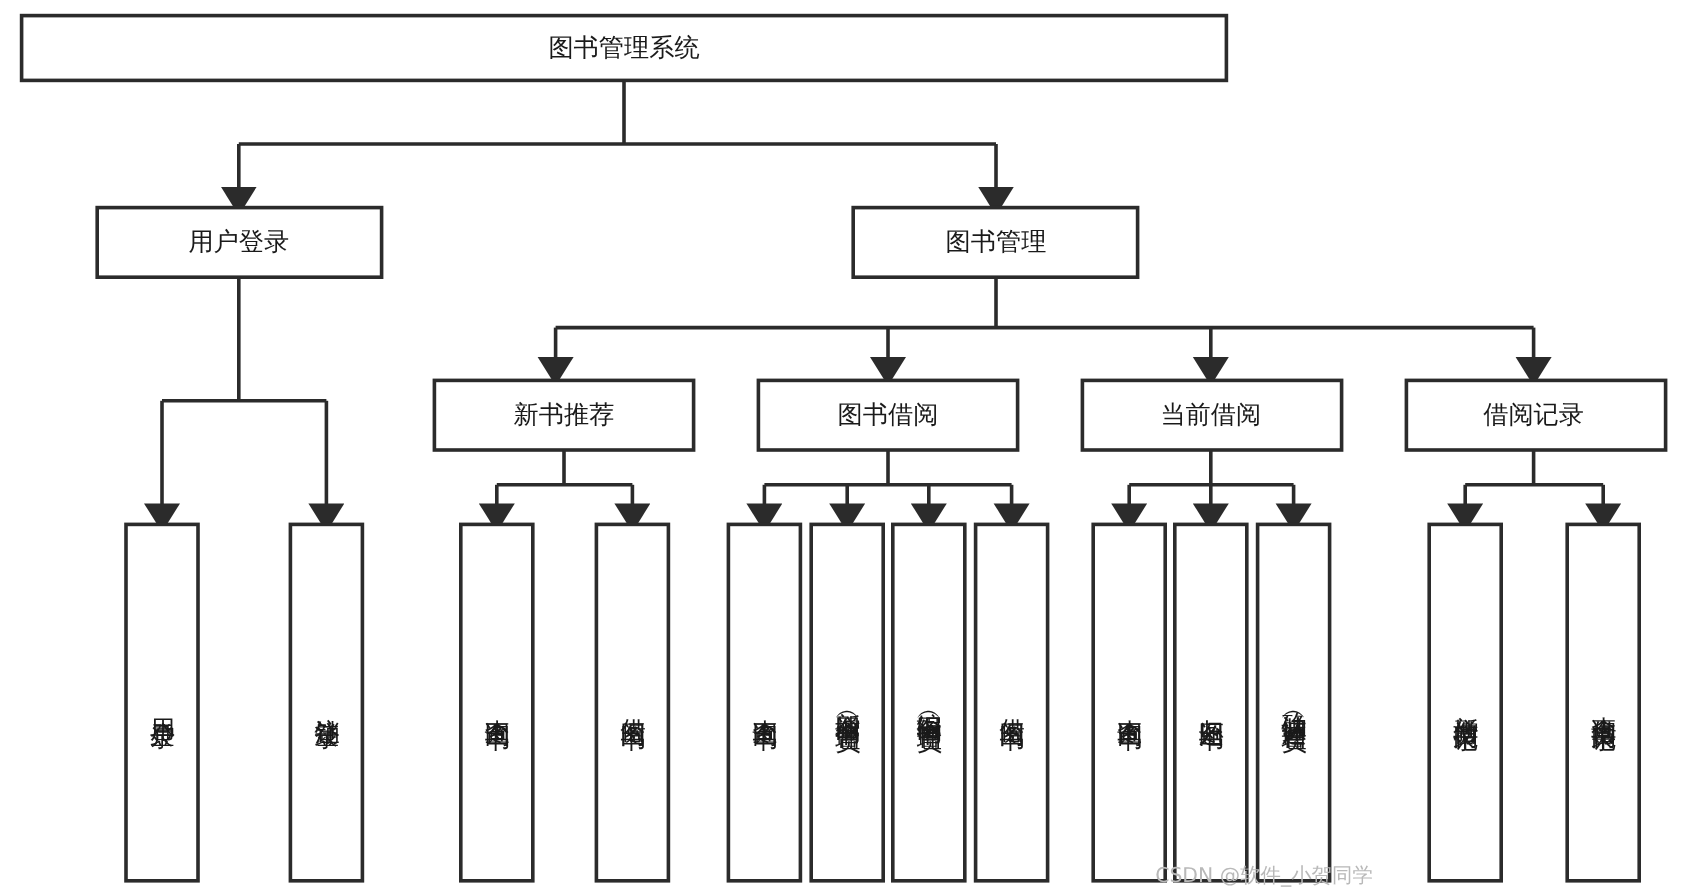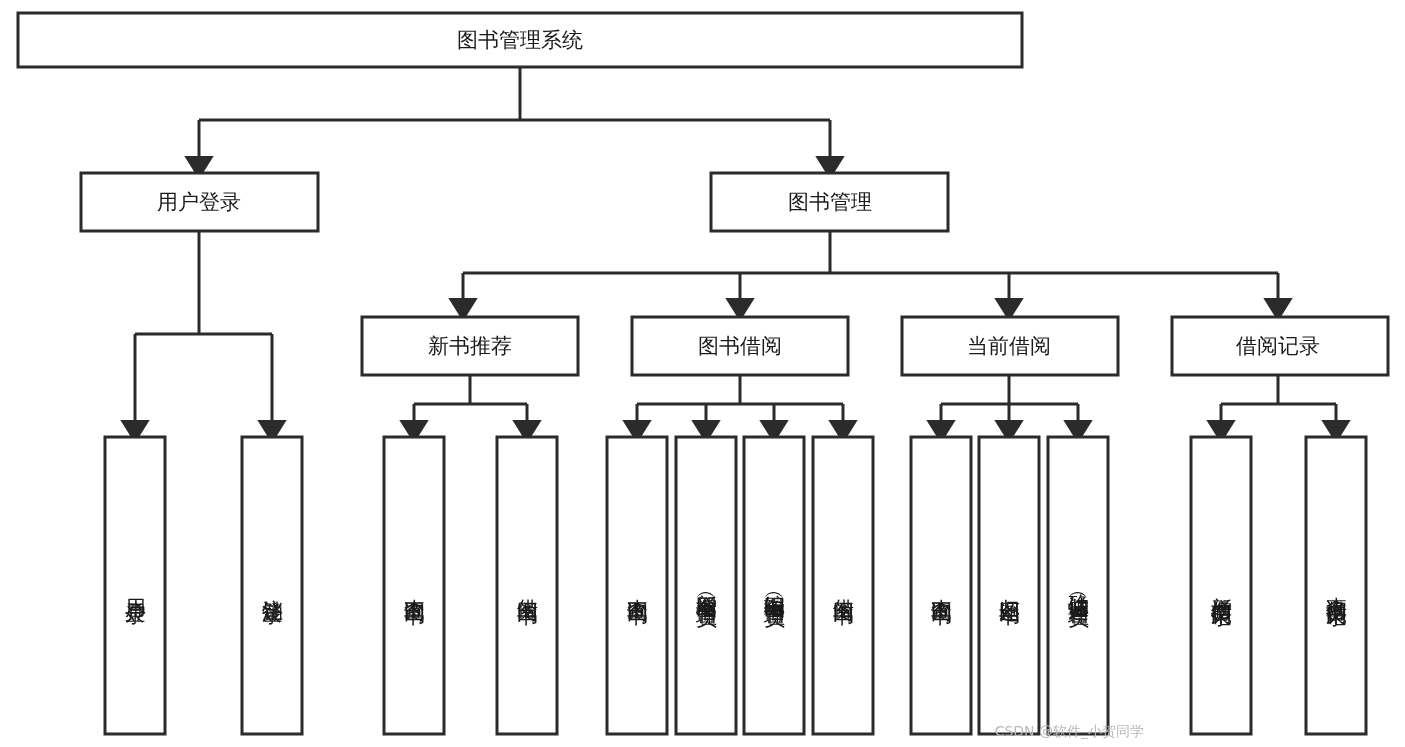--- a/index.html
+++ b/index.html
@@ -61,21 +61,21 @@
     letter-spacing: 2px;
     line-height: 1;
     white-space: nowrap;
     pointer-events: none;
   }
   .watermark {
     position: absolute;
     right: 10px;
     bottom: 6px;
     font-family: "DejaVu Sans", "Liberation Sans", sans-serif;
-    font-size: 14px;
+    font-size: 17px;
     color: #b9b9b9;
     white-space: nowrap;
     user-select: none;
     margin-left: 24px;
   }
 </style>
 </head>
 <body>
 
 <div id="diagram-root">

